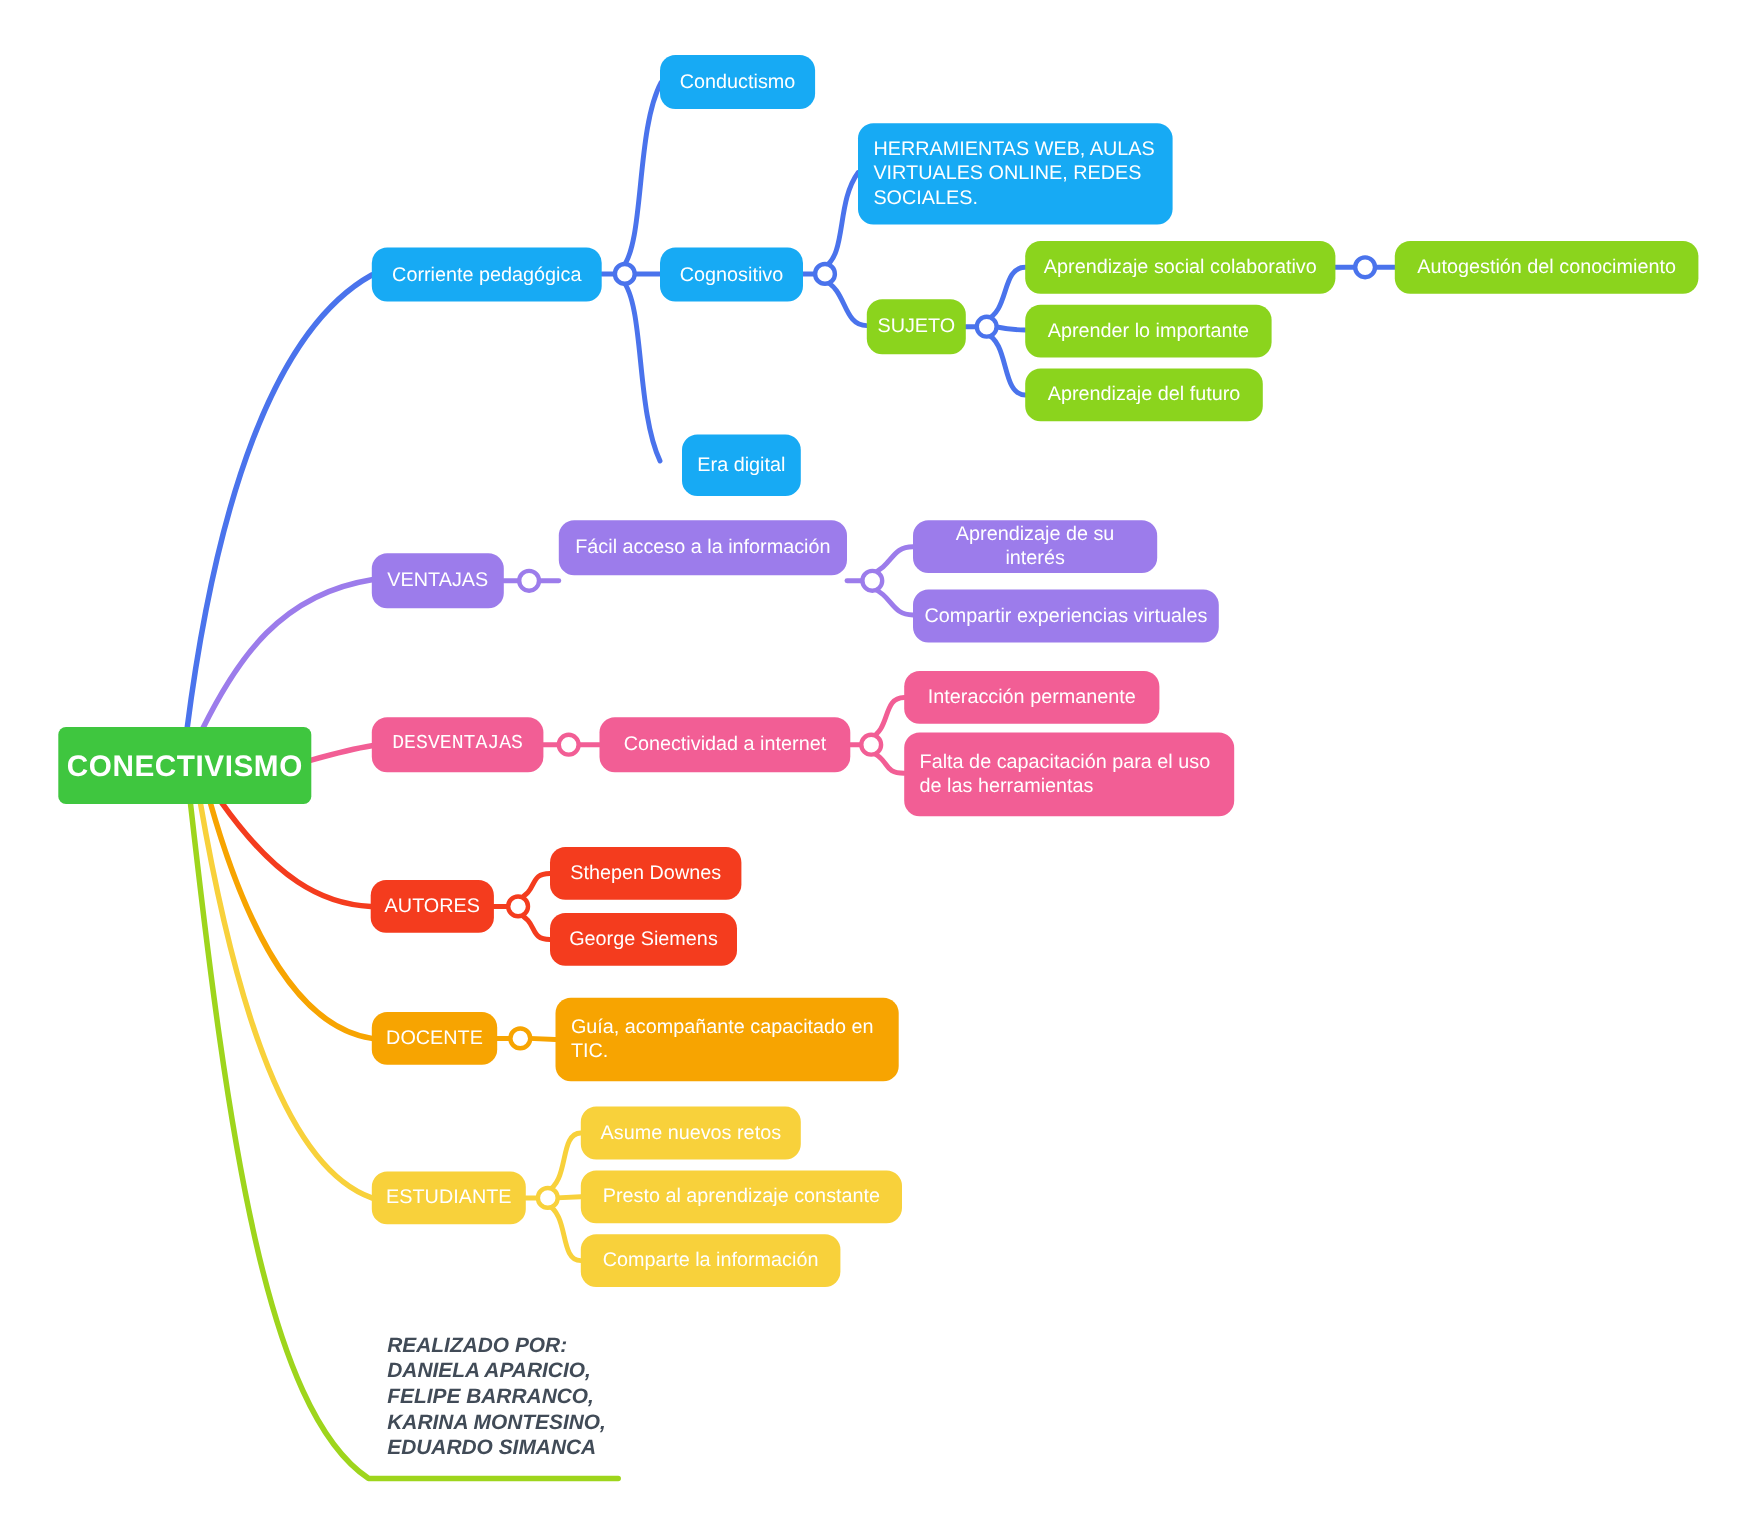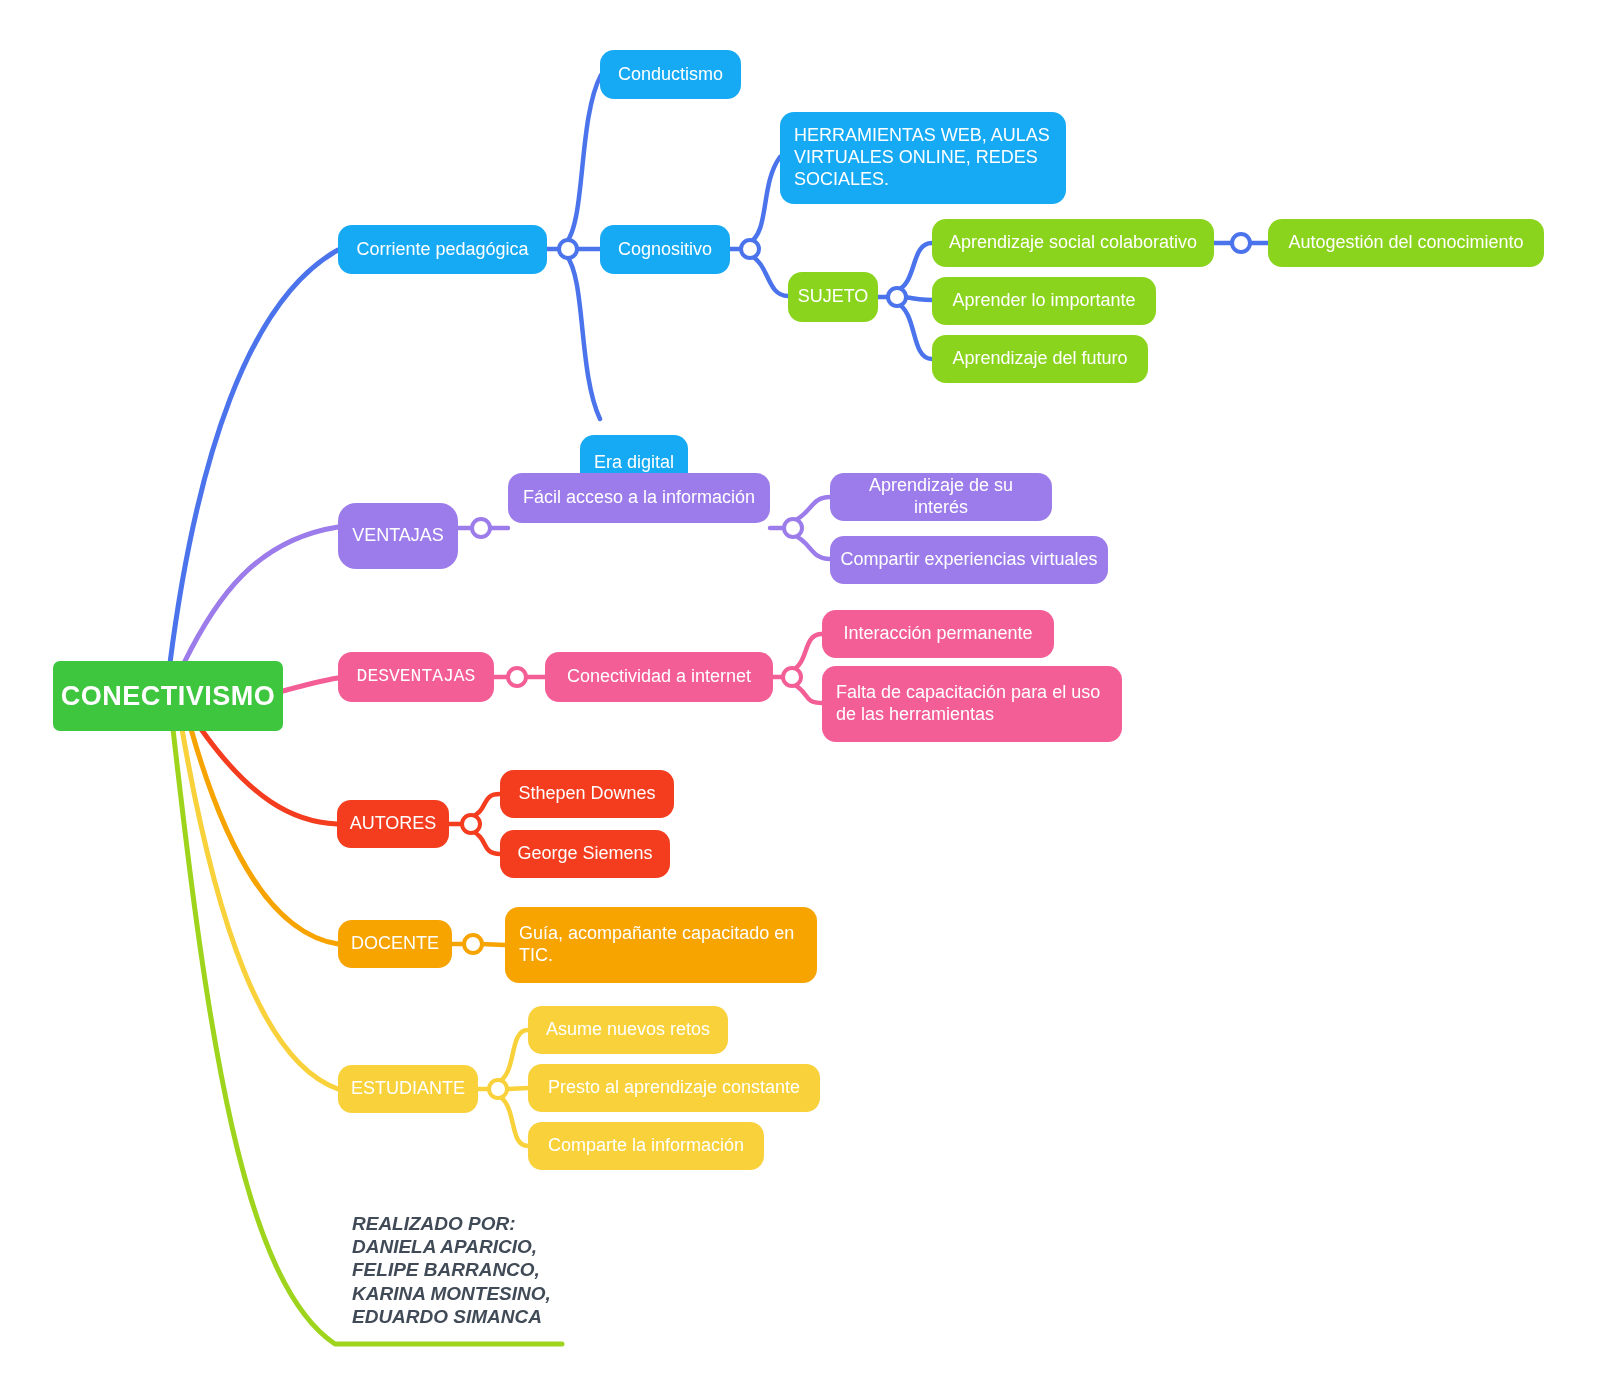--- a/index.html
+++ b/index.html
@@ -131,21 +131,21 @@
 
   <div class="node" style="left: 338px; top: 225px; width: 209px; height: 49px; background-color: rgb(23, 170, 244);">
     <span>Corriente pedagógica</span>
   </div>
   <div class="node" style="left: 600px; top: 50px; width: 141px; height: 49px; background-color: rgb(23, 170, 244);">
     <span>Conductismo</span>
   </div>
   <div class="node" style="left: 600px; top: 225px; width: 130px; height: 49px; background-color: rgb(23, 170, 244);">
     <span>Cognositivo</span>
   </div>
-  <div class="node" style="left: 580px; top: 395px; width: 108px; height: 56px; background-color: rgb(23, 170, 244); margin-top: 40px;">
+  <div class="node" style="left: 620px; top: 395px; width: 108px; height: 56px; background-color: rgb(23, 170, 244);">
     <span>Era digital</span>
   </div>
   <div class="node multiline" style="left: 780px; top: 112px; width: 286px; height: 92px; background-color: rgb(23, 170, 244);">
     <span>HERRAMIENTAS WEB, AULAS VIRTUALES ONLINE, REDES SOCIALES.</span>
   </div>
   <div class="node" style="left: 788px; top: 272px; width: 90px; height: 50px; background-color: rgb(139, 212, 29);">
     <span>SUJETO</span>
   </div>
   <div class="node" style="left: 932px; top: 219px; width: 282px; height: 48px; background-color: rgb(139, 212, 29);">
     <span>Aprendizaje social colaborativo</span>
@@ -153,21 +153,21 @@
   <div class="node" style="left: 1268px; top: 219px; width: 276px; height: 48px; background-color: rgb(139, 212, 29);">
     <span>Autogestión del conocimiento</span>
   </div>
   <div class="node" style="left: 932px; top: 277px; width: 224px; height: 48px; background-color: rgb(139, 212, 29);">
     <span>Aprender lo importante</span>
   </div>
   <div class="node" style="left: 932px; top: 335px; width: 216px; height: 48px; background-color: rgb(139, 212, 29);">
     <span>Aprendizaje del futuro</span>
   </div>
 
-  <div class="node" style="left: 338px; top: 503px; width: 120px; height: 66px; background-color: rgb(156, 124, 235); border-radius: 18px;">
+  <div class="node" style="left: 338px; top: 503px; width: 120px; height: 50px; background-color: rgb(156, 124, 235);">
     <span>VENTAJAS</span>
   </div>
   <div class="node" style="left: 508px; top: 473px; width: 262px; height: 50px; background-color: rgb(156, 124, 235);">
     <span>Fácil acceso a la información</span>
   </div>
   <div class="node" style="left: 830px; top: 473px; width: 222px; height: 48px; background-color: rgb(156, 124, 235);">
     <span>Aprendizaje de su interés</span>
   </div>
   <div class="node" style="left: 830px; top: 536px; width: 278px; height: 48px; background-color: rgb(156, 124, 235);">
     <span>Compartir experiencias virtuales</span>

